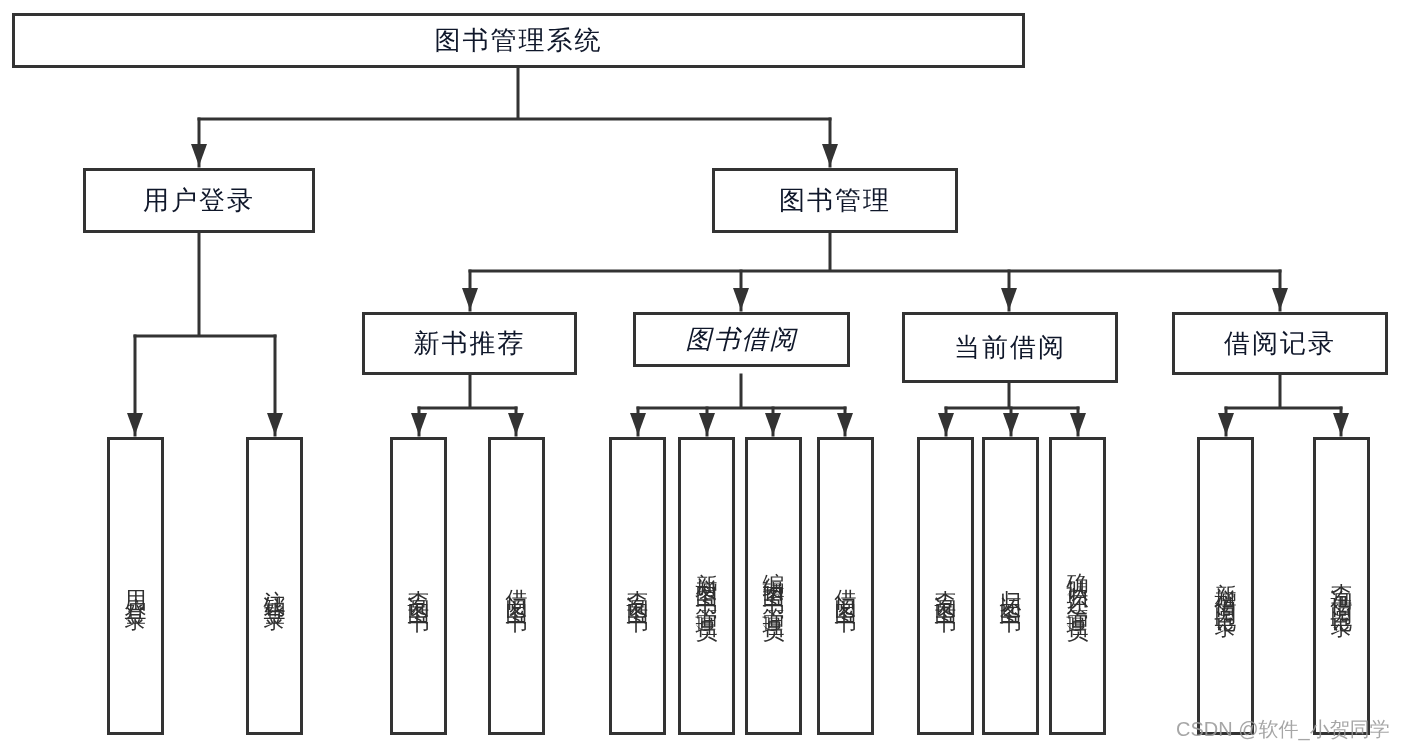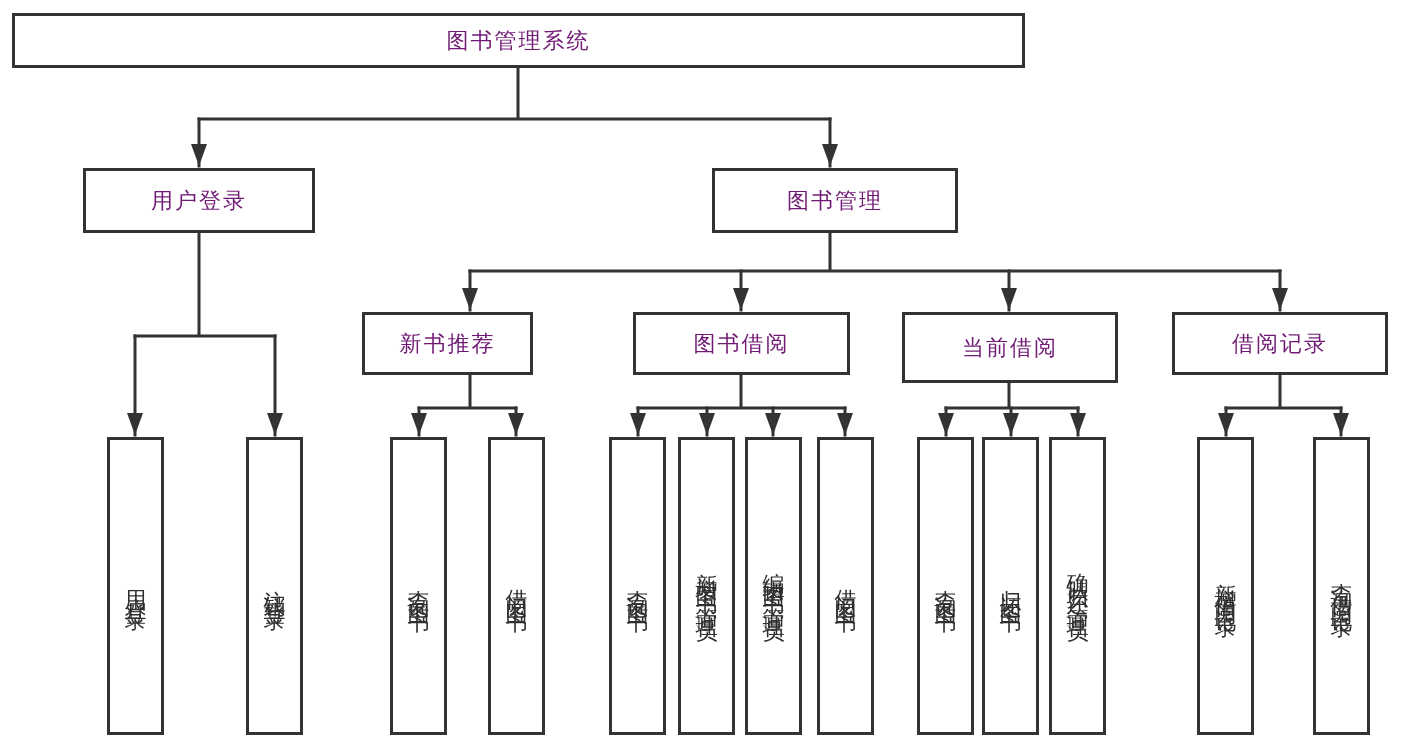--- a/index.html
+++ b/index.html
@@ -20,24 +20,24 @@
     position: absolute;
     box-sizing: border-box;
     border: 3px solid #333333;
     background: #ffffff;
     display: flex;
     align-items: center;
     justify-content: center;
     color: #2f2f2f;
   }
   .node .lbl {
-    font-size: 22px;
+    font-size: 26px;
     letter-spacing: 2px;
     white-space: nowrap;
-    color: #701a75;
+    color: #0f172a;
   }
   .leaf {
     position: absolute;
     box-sizing: border-box;
     border: 3px solid #333333;
     background: #ffffff;
     width: 57px;
     height: 298px;
     top: 437px;
     display: flex;
@@ -129,24 +129,24 @@
     <span class="lbl">图书管理系统</span>
   </div>
 
   <div class="node" style="left:83px;top:168px;width:232px;height:65px;">
     <span class="lbl">用户登录</span>
   </div>
   <div class="node" style="left:712px;top:168px;width:246px;height:65px;">
     <span class="lbl">图书管理</span>
   </div>
 
-  <div class="node" style="left:362px;top:312px;width:171px;height:63px;justify-content:center;">
+  <div class="node" style="left:362px;top:312px;width:215px;height:63px;justify-content:center;">
     <span class="lbl">新书推荐</span>
   </div>
-  <div class="node" style="left:633px;top:312px;width:217px;height:63px;">
+  <div class="node" style="left:633px;top:312px;width:217px;height:55px;font-style:italic;">
     <span class="lbl">图书借阅</span>
   </div>
   <div class="node" style="left:902px;top:312px;width:216px;height:71px;">
     <span class="lbl">当前借阅</span>
   </div>
   <div class="node" style="left:1172px;top:312px;width:216px;height:63px;">
     <span class="lbl">借阅记录</span>
   </div>
 
   <div class="leaf" style="left:107px;">
@@ -182,14 +182,15 @@
   <div class="leaf" style="left:1049px;">
     <span class="vlbl">确认归还（管理员）</span>
   </div>
   <div class="leaf" style="left:1197px;">
     <span class="vlbl">新增借阅记录</span>
   </div>
   <div class="leaf" style="left:1313px;">
     <span class="vlbl">查询借阅记录</span>
   </div>
 
+  <div id="watermark">CSDN @软件_小贺同学</div>
 
 </div>
 
 </body></html>

